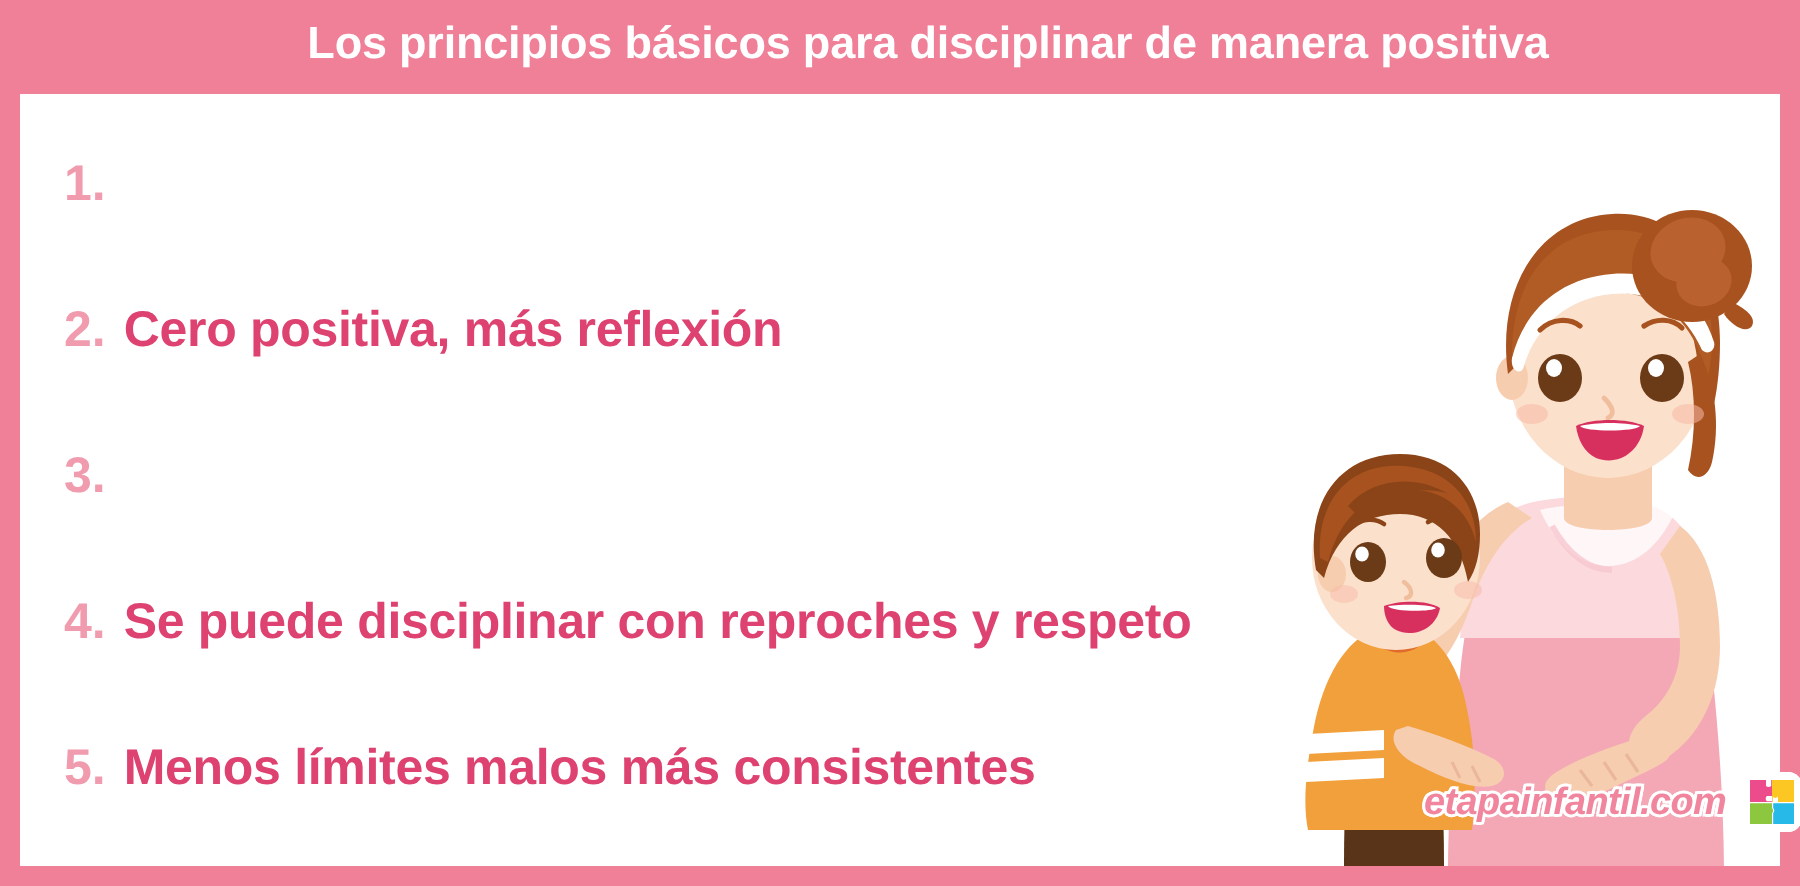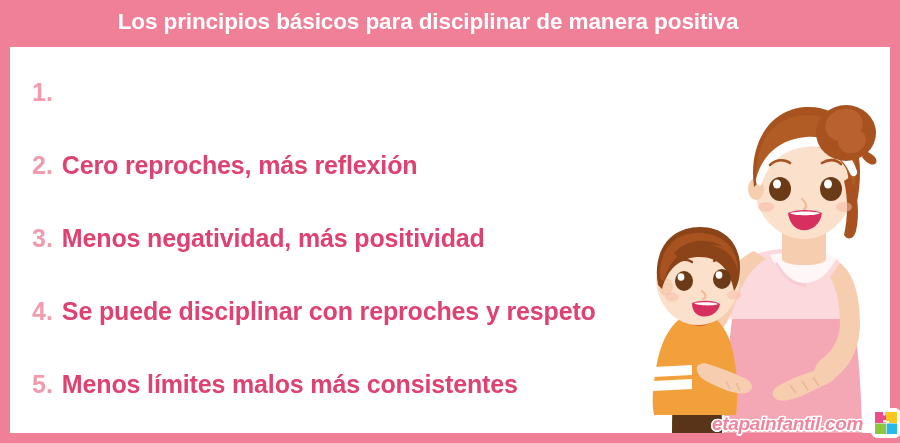--- a/index.html
+++ b/index.html
@@ -22,20 +22,21 @@
   .header-band {
     position: absolute;
     left: 0;
     top: 0;
     width: 856px;
     height: 47px;
     background: #ef8098;
     display: flex;
     align-items: center;
     justify-content: center;
+    padding-left: 36px;
   }
   .header-title {
     color: #ffffff;
     font-size: 22.5px;
     font-weight: bold;
     letter-spacing: -0.1px;
     white-space: nowrap;
     line-height: 1;
     margin: 0;
     padding-bottom: 2px;
@@ -100,21 +101,21 @@
   }
   .illustration svg {
     display: block;
     width: 260px;
     height: 386px;
   }
   
   .watermark {
     position: absolute;
     left: 712px;
-    top: 408px;
+    top: 386px;
     z-index: 6;
     display: flex;
     align-items: center;
   }
   .watermark-text {
     font-size: 19px;
     font-weight: bold;
     font-style: italic;
     color: #f0859d;
     letter-spacing: -0.3px;
@@ -250,25 +251,24 @@
         </g>
       </svg>
     </div>
 
     <ul class="principles">
       <li class="principle-item p1">
         <span class="principle-number">1.</span>
       </li>
       <li class="principle-item p2">
         <span class="principle-number">2.</span>
-        <span class="principle-text">Cero reproches, más reflexión</span>
+        <span class="principle-text">Cero positiva, más reflexión</span>
       </li>
       <li class="principle-item p3">
         <span class="principle-number">3.</span>
-        <span class="principle-text">Menos negatividad, más positividad</span>
       </li>
       <li class="principle-item p4">
         <span class="principle-number">4.</span>
         <span class="principle-text">Se puede disciplinar con reproches y respeto</span>
       </li>
       <li class="principle-item p5">
         <span class="principle-number">5.</span>
         <span class="principle-text">Menos límites malos más consistentes</span>
       </li>
     </ul>

